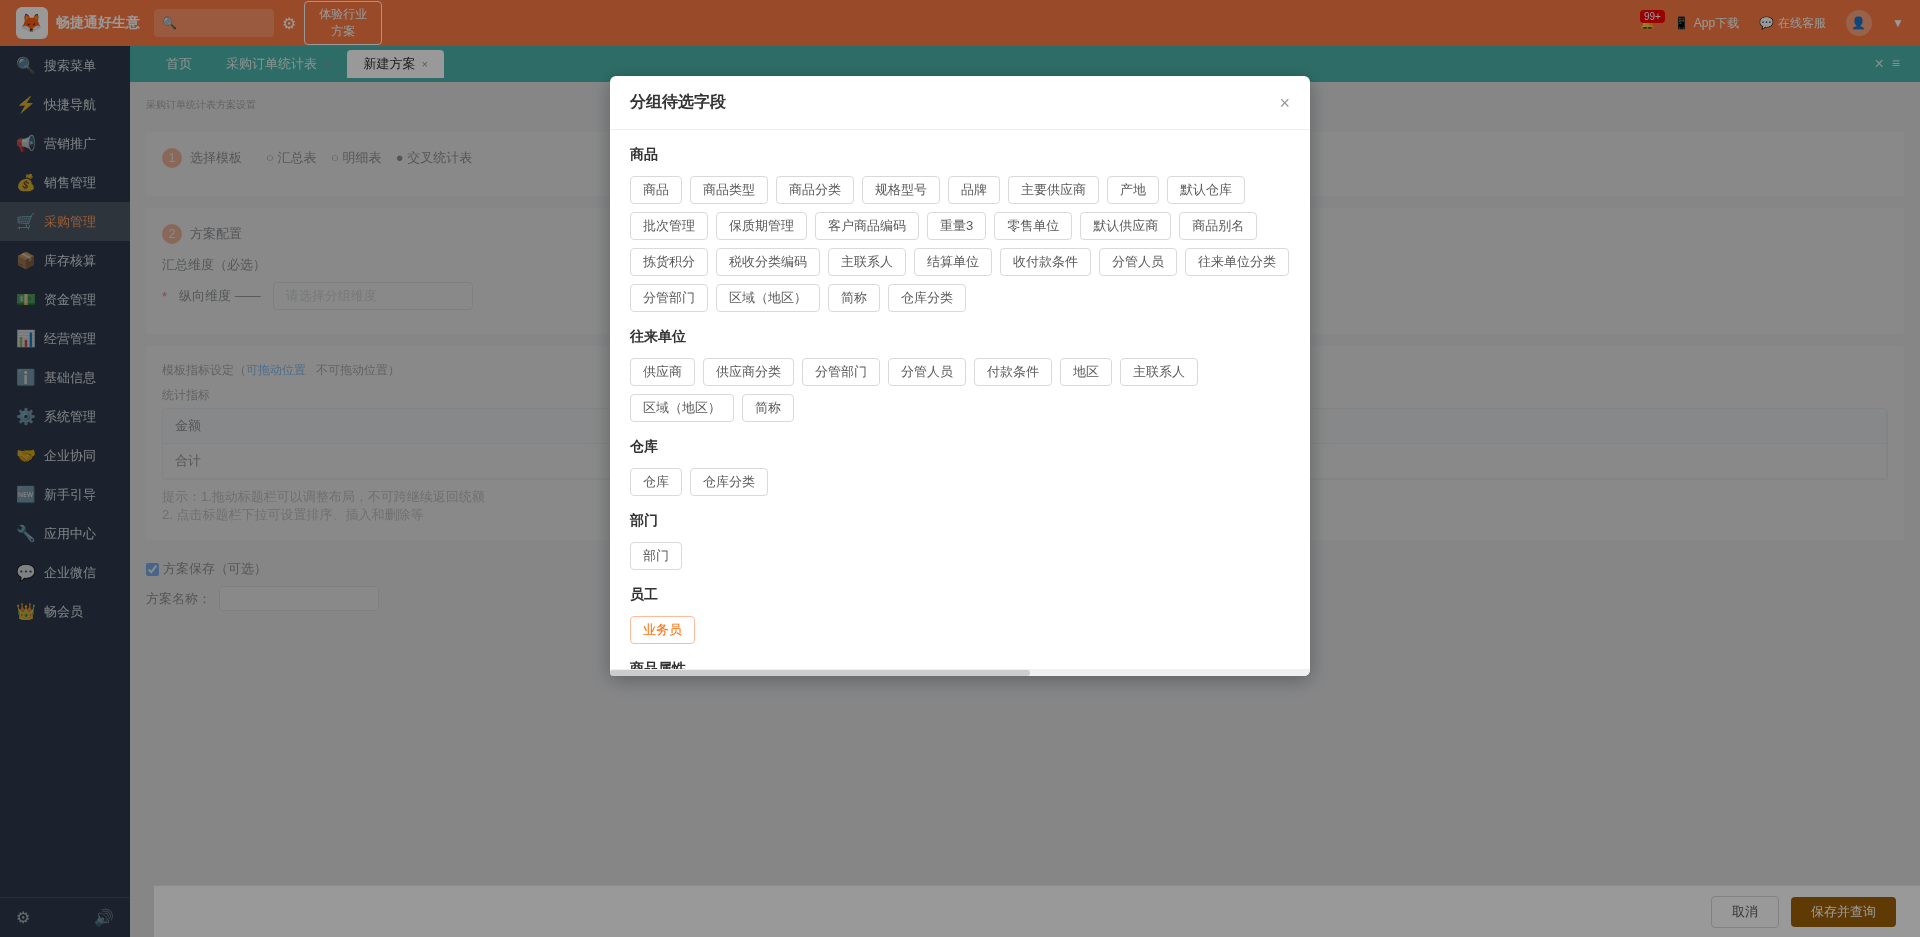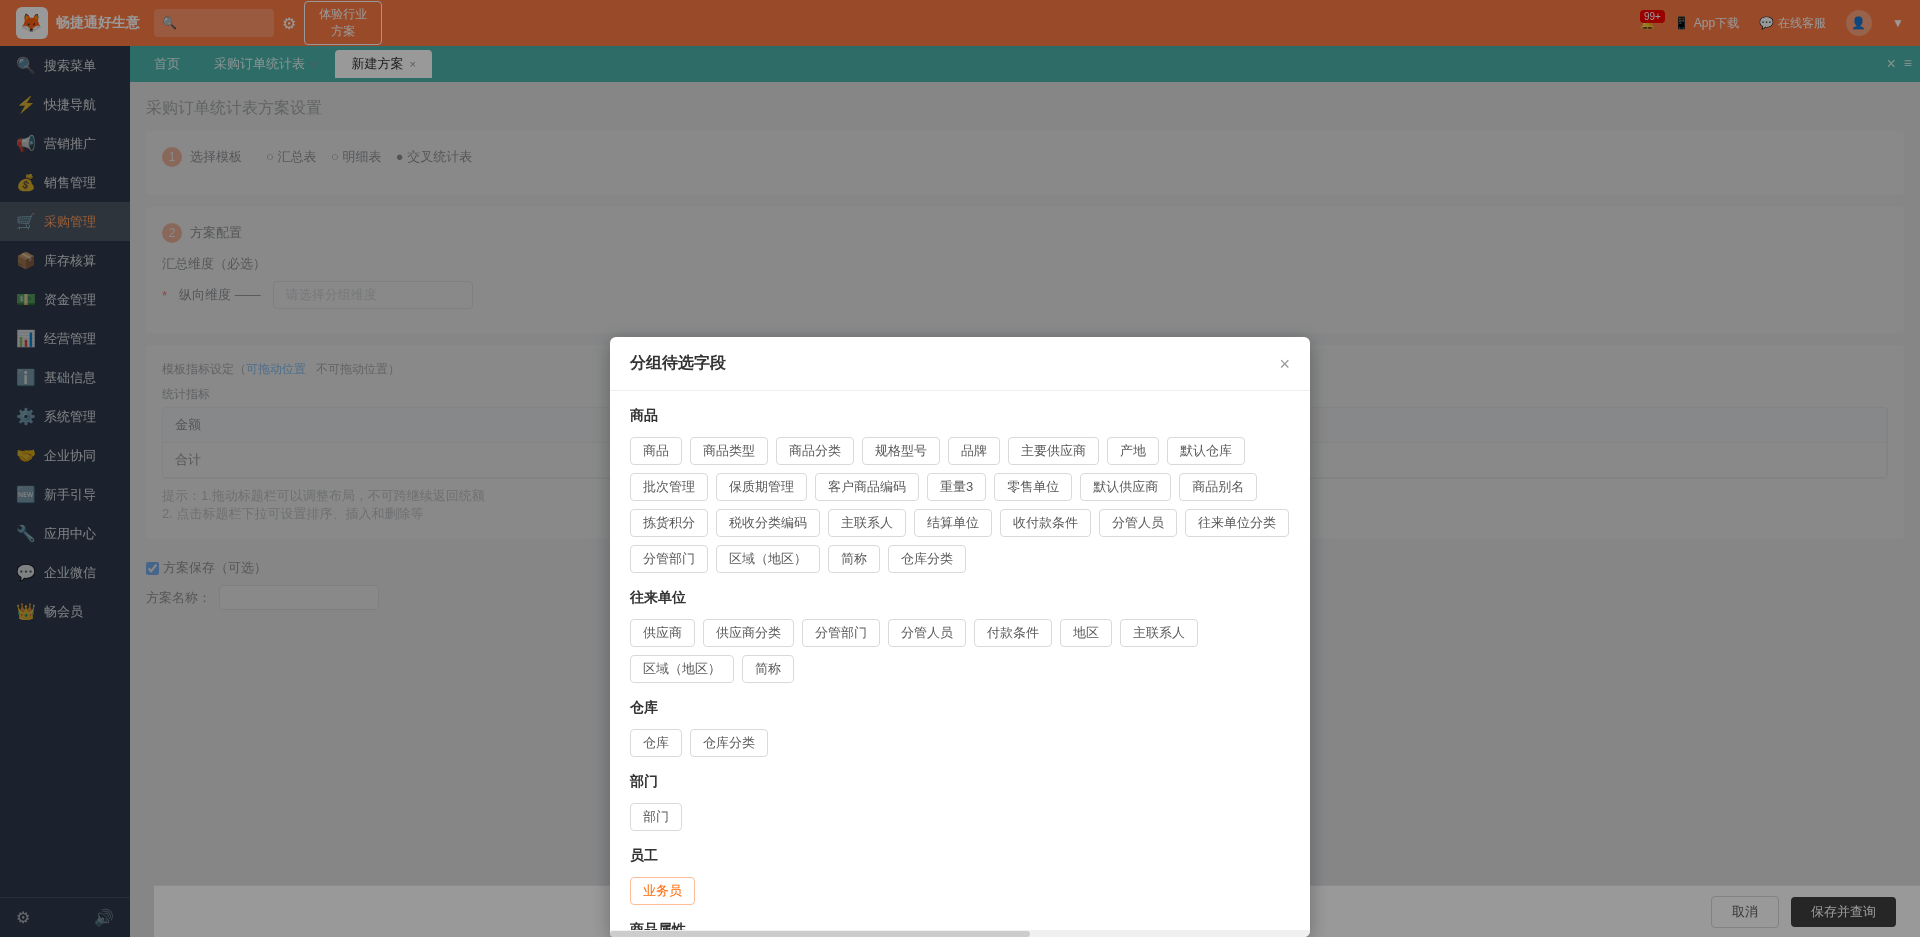--- a/index.html
+++ b/index.html
@@ -96,21 +96,21 @@
       align-items: center;
       justify-content: center;
     }
 
     
     .nav-tabs {
       height: 36px;
       background: #4db6ac;
       display: flex;
       align-items: center;
-      padding: 0 8px;
+      padding: 0 20px;
       position: fixed;
       top: 46px; left: 130px; right: 0;
       z-index: 99;
     }
     .nav-tab {
       height: 28px;
       padding: 0 16px;
       display: flex;
       align-items: center;
       gap: 6px;
@@ -183,21 +183,21 @@
       min-height: calc(100vh - 82px);
     }
 
     
     .overlay {
       position: fixed;
       top: 0; left: 0; right: 0; bottom: 0;
       background: rgba(0,0,0,0.4);
       z-index: 200;
       display: flex;
-      align-items: flex-end;
+      align-items: flex-start;
       justify-content: center;
       padding-top: 76px;
     }
 
     
     .modal {
       background: white;
       border-radius: 6px;
       width: 700px;
       max-height: 600px;
@@ -299,23 +299,23 @@
       left: 0;
       top: 1px;
       width: 60%;
       height: 6px;
       background: #ccc;
       border-radius: 3px;
     }
 
     
     .breadcrumb {
-      font-size: 16px;
+      font-size: 10px;
       color: #666;
-      margin-bottom: 12px;
+      margin-bottom: 20px;
     }
     .config-row {
       display: flex;
       align-items: center;
       gap: 12px;
       margin-bottom: 8px;
     }
 
     
     .stats-table {
@@ -363,21 +363,21 @@
       border-radius: 4px;
       background: white;
       cursor: pointer;
       font-size: 13px;
       color: #595959;
     }
     .btn-save {
       padding: 6px 20px;
       border: none;
       border-radius: 4px;
-      background: #404040;
+      background: #a16207;
       color: white;
       cursor: pointer;
       font-size: 13px;
     }
 
     
     .sidebar-gear {
       color: rgba(255,255,255,0.6);
       font-size: 16px;
       cursor: pointer;

